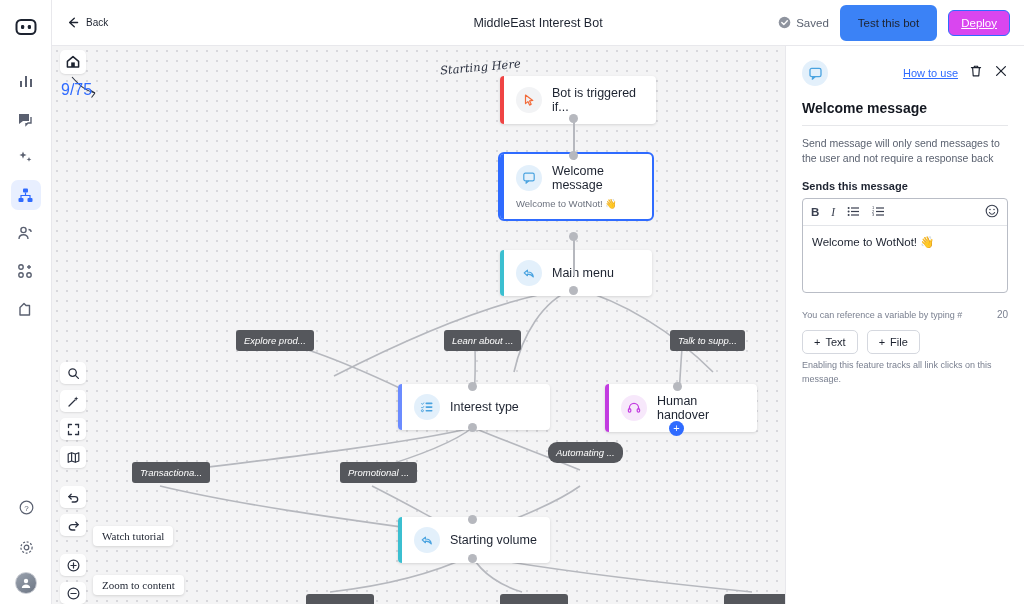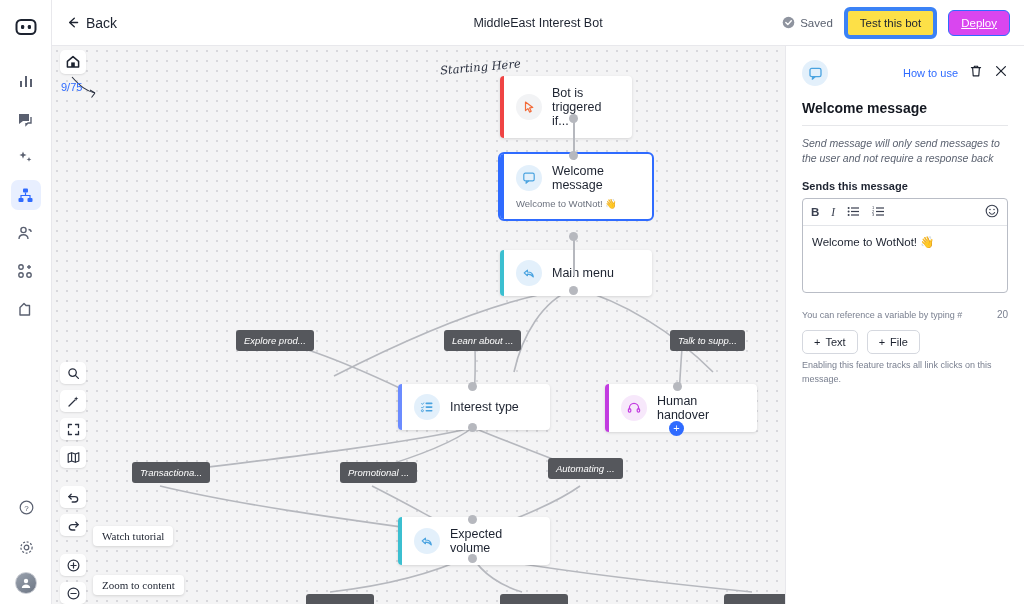--- a/index.html
+++ b/index.html
@@ -39,54 +39,54 @@
   }
 
   
   .header {
     position: absolute; left: 52px; top: 0; right: 0; height: 46px;
     background: #ffffff; border-bottom: 1px solid #e8e8ec;
     display: flex; align-items: center; padding: 0 14px;
   }
   .back {
     display: flex; align-items: center; gap: 7px;
-    font-size: 14px; color: #1d2330; cursor: pointer;
+    font-size: 10px; color: #1d2330; cursor: pointer;
   }
   .header-title {
     position: absolute; left: 0; right: 0; text-align: center;
     font-size: 12.5px; color: #1d2330; pointer-events: none;
   }
   .header-right {
     margin-left: auto; display: flex; align-items: center; gap: 11px; z-index: 2;
   }
   .saved { display: flex; align-items: center; gap: 5px; font-size: 11.5px; color: #5b6270; }
   .btn {
     font-size: 11.5px; border-radius: 6px; padding: 6px 12px; cursor: pointer;
     font-family: "Liberation Sans", sans-serif;
   }
-  .btn-outline { background: #fde047; border: 4px solid #3b82f6; color: #1d2330; }
+  .btn-outline { background: #3b82f6; border: 6px solid #3b82f6; color: #1d2330; }
   .btn-primary { background: #d946ef; border: 1px solid #2f6bff; color: #ffffff; text-decoration: underline; }
 
   
   .canvas {
     position: absolute; left: 52px; top: 46px; width: 733px; height: 558px;
     background-color: #f4f4f5;
     background-image: radial-gradient(#d8d8dc 1px, transparent 1px);
     background-size: 10px 10px;
     overflow: hidden;
   }
   .home-chip {
     position: absolute; left: 8px; top: 4px; width: 26px; height: 24px;
     background: #fff; border-radius: 5px;
     display: flex; align-items: center; justify-content: center;
     box-shadow: 0 1px 2px rgba(0,0,0,.10); cursor: pointer;
   }
   .count-chip {
     position: absolute; left: 5px; top: 34px;
-    font-size: 11px; color: #2f6bff; padding: 1px 4px; cursor: default;
+    font-size: 16px; color: #2f6bff; padding: 1px 4px; cursor: default;
   }
 
   
   .tools { position: absolute; left: 8px; top: 316px; display: flex; flex-direction: column; gap: 6px; }
   .tool {
     width: 26px; height: 22px; background: #fff; border-radius: 5px;
     display: flex; align-items: center; justify-content: center;
     box-shadow: 0 1px 2px rgba(0,0,0,.10); color: #2b3140; cursor: pointer;
   }
   .tool-gap { height: 6px; }
@@ -145,24 +145,24 @@
   .panel {
     position: absolute; right: 0; top: 46px; width: 239px; height: 558px;
     background: #ffffff; border-left: 1px solid #e8e8ec; padding: 14px 16px;
   }
   .panel-top { display: flex; align-items: center; }
   .panel-ico {
     width: 26px; height: 26px; border-radius: 50%; background: #e3f0fb;
     display: flex; align-items: center; justify-content: center;
   }
   .panel-actions { margin-left: auto; display: flex; align-items: center; gap: 11px; }
-  .how-link { font-size: 11px; color: #2f6bff; cursor: pointer; }
+  .how-link { font-size: 11px; color: #2f6bff; text-decoration: underline; cursor: pointer; }
   .panel-h1 { font-size: 14px; font-weight: bold; color: #141821; margin-top: 14px; }
   .hr { height: 1px; background: #e6e7ea; margin: 9px 0 10px; }
-  .panel-desc { font-size: 10.5px; color: #5b6270; line-height: 1.45; font-style: italic; }
+  .panel-desc { font-size: 10.5px; color: #5b6270; line-height: 1.45; }
   .panel-label { font-size: 11px; color: #1d2330; font-weight: bold; margin-top: 14px; }
 
   .editor { margin-top: 6px; border: 1px solid #b9bdc6; border-radius: 4px; }
   .editor-bar {
     display: flex; align-items: center; gap: 12px;
     padding: 5px 8px; border-bottom: 1px solid #e3e5e9;
     font-size: 11.5px; color: #3a4050;
   }
   .editor-bar .sp { margin-left: auto; }
   .editor-body { min-height: 66px; padding: 9px 9px; font-size: 11.5px; color: #1d2330; }
@@ -383,21 +383,21 @@
       </div>
 
     </div>
 
     <div class="tip" style="left:41px; top:480px;">Watch tutorial</div>
     <div class="tip" style="left:41px; top:529px;">Zoom to content</div>
 
     <div class="vline" style="left:521px; top:72px; height:42px;"></div>
     <div class="vline" style="left:521px; top:190px; height:40px;"></div>
 
-    <div class="node" style="left:448px; top:30px; width:132px;">
+    <div class="node" style="left:448px; top:30px; width:156px;">
       <div class="accent" style="background:#ef4444;"></div>
       <div class="node-row">
         <div class="node-ico" style="background:#f2f3f5;">
           <svg width="14" height="14" viewBox="0 0 14 14">
             <path d="M3.5 2l7.3 5.4-3.2.5 1.6 3.4-1.6.8-1.7-3.5-2.4 2z" fill="none" stroke="#f26b3a" stroke-width="1.2" stroke-linejoin="round"></path>
           </svg>
         </div>
         <div class="node-title">Bot is triggered if...</div>
       </div>
     </div>
@@ -466,31 +466,31 @@
           </svg>
         </div>
         <div class="node-title">Human handover</div>
       </div>
     </div>
     <div class="dot" style="left:621px; top:336px;"></div>
     <div class="plus-btn" style="left:617px; top:375px;">+</div>
 
     <div class="pill" style="left:80px; top:416px;">Transactiona...</div>
     <div class="pill" style="left:288px; top:416px;">Promotional ...</div>
-    <div class="pill" style="left:496px; top:412px;">Automating ...</div>
+    <div class="pill" style="left:496px; top:396px;border-radius:9px;">Automating ...</div>
 
     <div class="node" style="left:346px; top:471px; width:152px;">
       <div class="accent" style="background:#3bbfd0;"></div>
       <div class="node-row">
         <div class="node-ico" style="background:#e3f0fb;">
           <svg width="14" height="14" viewBox="0 0 14 14">
             <path d="M5.4 4.2L2.2 6.9l3.2 2.8V8.1c3 0 4.7.9 5.9 2.8-.3-3-1.8-4.9-5.9-4.9z" fill="none" stroke="#4aa3e0" stroke-width="1.2" stroke-linejoin="round"></path>
           </svg>
         </div>
-        <div class="node-title">Expected volume</div>
+        <div class="node-title">Starting volume</div>
       </div>
     </div>
     <div class="dot" style="left:416px; top:469px;"></div>
     <div class="dot" style="left:416px; top:508px;"></div>
 
     <div class="pill-stub" style="left:254px; top:548px; width:68px; height:12px;"></div>
     <div class="pill-stub" style="left:448px; top:548px; width:68px; height:12px;"></div>
     <div class="pill-stub" style="left:672px; top:548px; width:68px; height:12px;"></div>
   </div>
 

